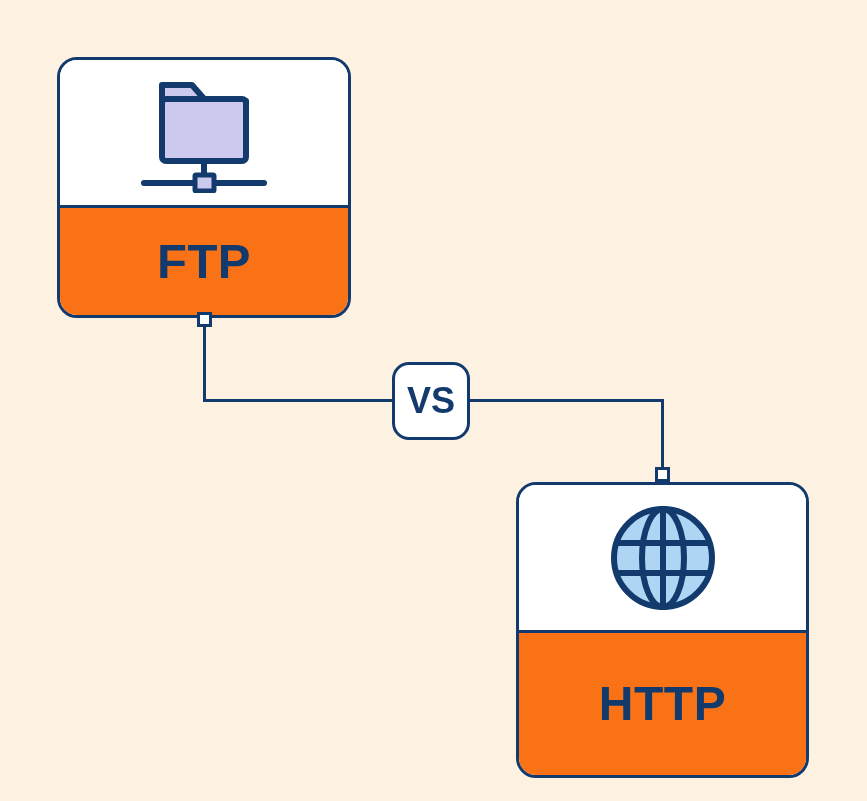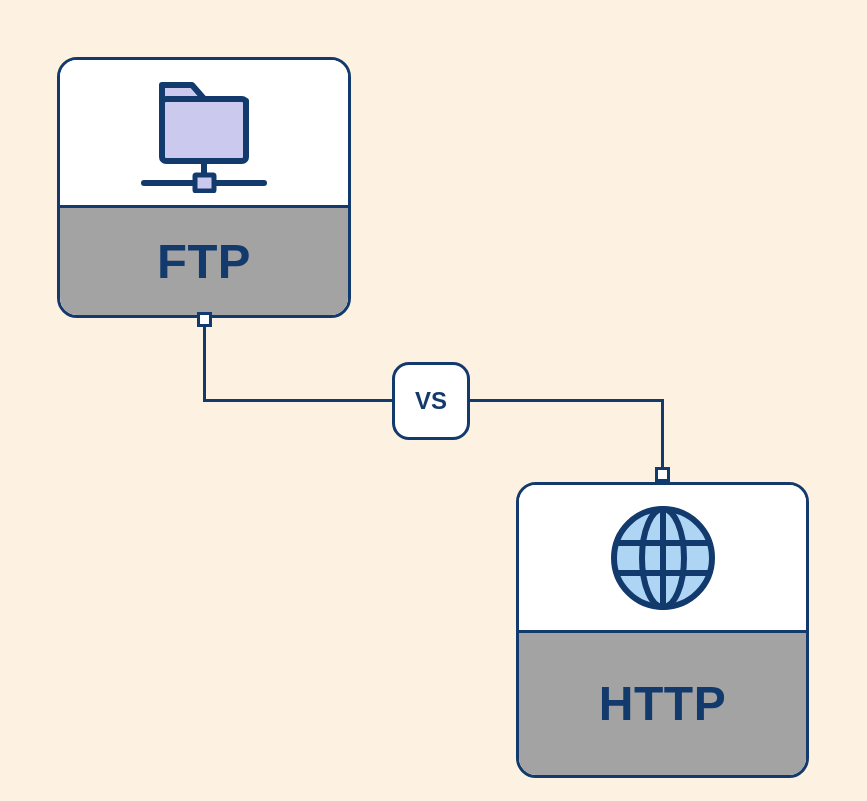--- a/index.html
+++ b/index.html
@@ -59,21 +59,21 @@
     background: #ffffff;
     flex: 0 0 auto;
     display: flex;
     align-items: center;
     justify-content: center;
   }
   #card-ftp .card-icon-area { height: 145px; }
   #card-http .card-icon-area { height: 145px; }
 
   .card-label-area {
-    background: #a3a3a3;
+    background: #f97316;
     border-top: 3px solid #123a6d;
     flex: 1 1 auto;
     display: flex;
     align-items: center;
     justify-content: center;
   }
 
   .card-label {
     color: #123a6d;
     font-weight: bold;
@@ -96,21 +96,21 @@
     border-radius: 17px;
     background: #ffffff;
     display: flex;
     align-items: center;
     justify-content: center;
     z-index: 5;
   }
   #vs-badge .vs-text {
     color: #123a6d;
     font-weight: bold;
-    font-size: 24px;
+    font-size: 36px;
     line-height: 1;
     letter-spacing: 0px;
     font-family: "Liberation Sans", sans-serif;
   }
 
   
   .connector-port {
     position: absolute;
     box-sizing: border-box;
     width: 15px;

